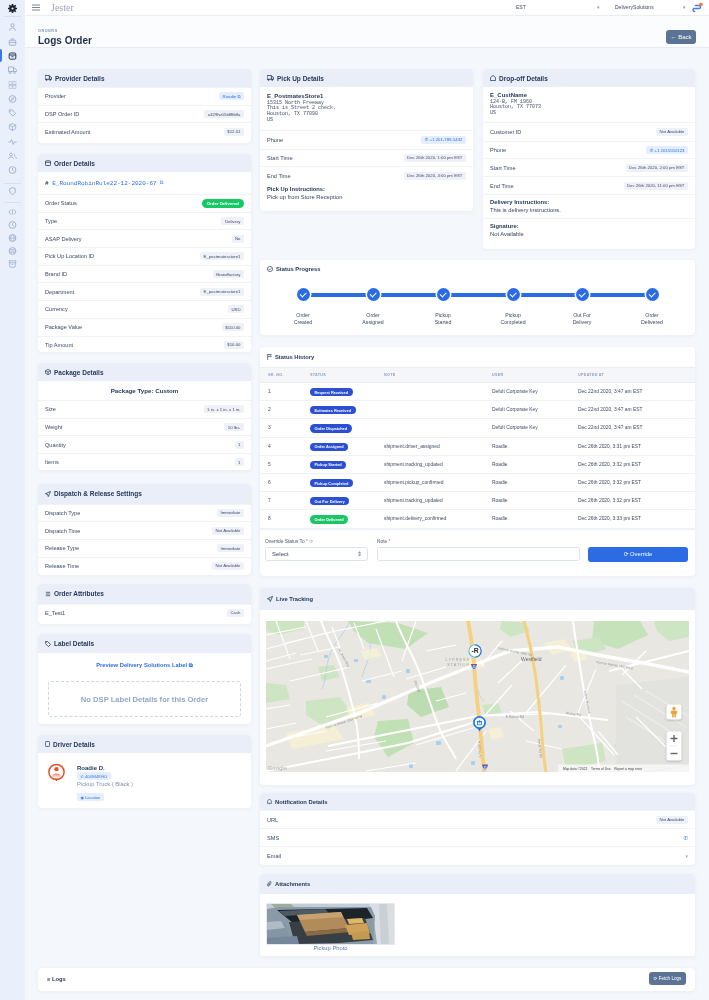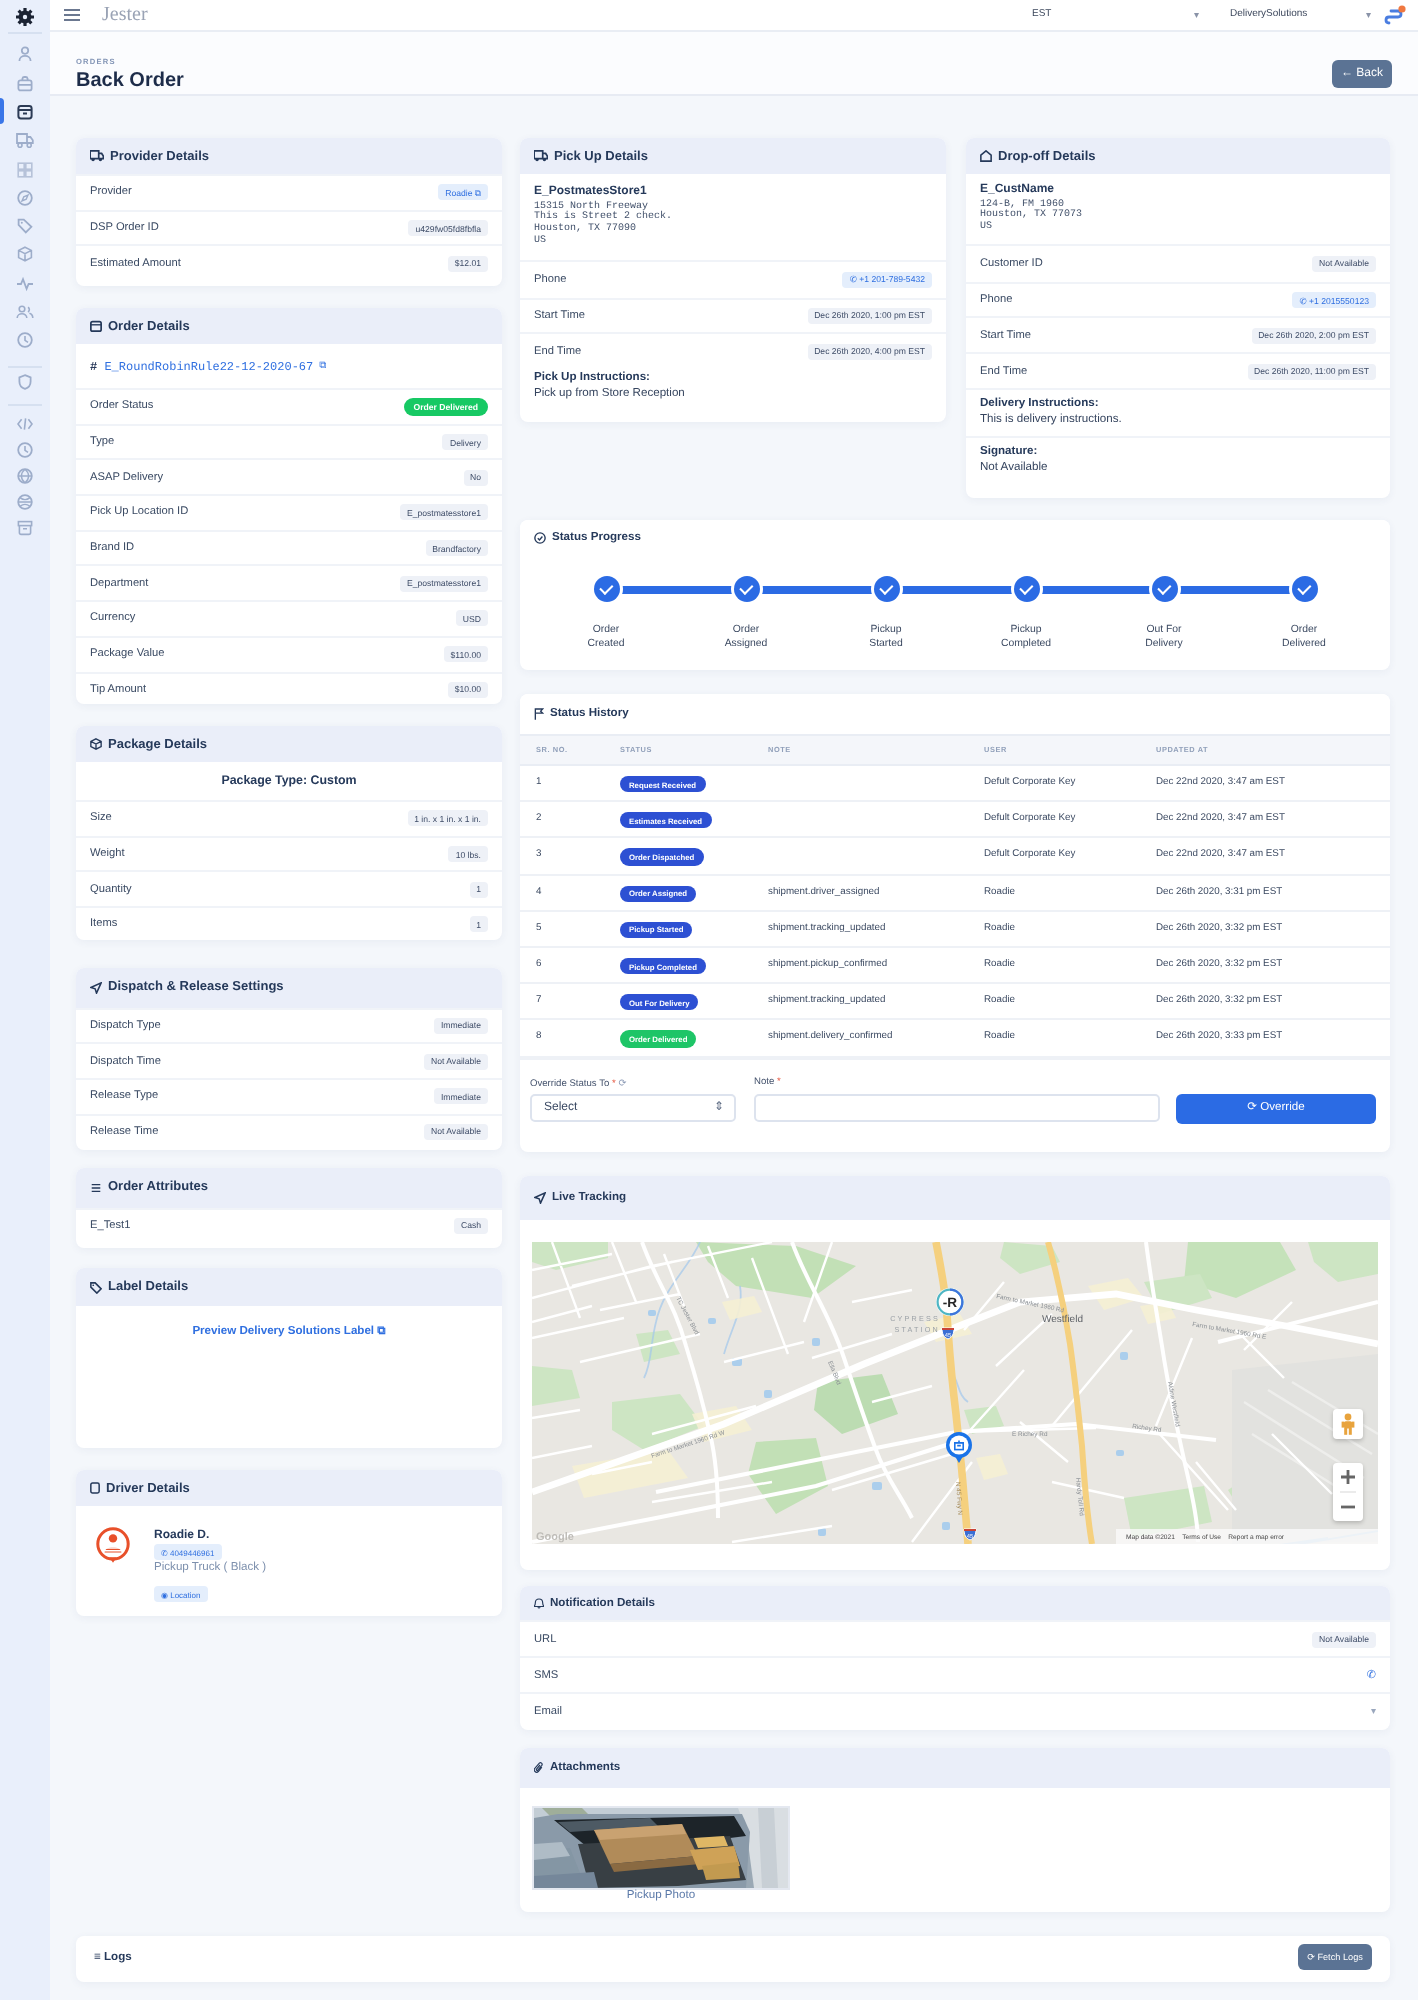--- a/index.html
+++ b/index.html
@@ -135,21 +135,21 @@
     <div class="chev tsel" style="left:572px">▾</div>
  <div class="tsel" style="left:590px">DeliverySolutions</div>
     <div class="chev tsel" style="left:658px">▾</div>
  <svg style="position:absolute;right:5px;top:2px" width="13" height="12" viewBox="0 0 13 12">
    <path d="M3.5 9.5 C1.5 9.5 1.5 6.5 3.5 6.5 L8 6.5 C10 6.5 10 3.5 8 3.5 L4.5 3.5" stroke="#4a7de0" stroke-width="1.4" fill="none" stroke-linecap="round"></path>
    <circle cx="10" cy="2.5" r="1.8" fill="#f07840"></circle>
  </svg>
 </div>
 <div id="phead">
  <div id="crumb">ORDERS</div>
- <div id="ptitle">Back Order</div>
+ <div id="ptitle">Logs Order</div>
  <div id="backbtn">← Back</div>
 </div>
 
 <div class="card" style="left:38px;top:69px;width:213px;height:74px">
  <div class="chead"><svg width="7" height="6" viewBox="0 0 8 7">
         <path d="M0 .5h5v4.5h-5z M5 2h1.7l1 1.5v1.5h-2.7" fill="none" stroke="#25395a" stroke-width="1"></path>
         <circle cx="1.7" cy="5.6" r="1" fill="#25395a"></circle>
         <circle cx="6" cy="5.6" r="1" fill="#25395a"></circle>
       </svg>Provider Details</div>
  <div class="row">
@@ -263,20 +263,21 @@
       <span class="rl">E_Test1</span>
       <span class="pill">Cash</span>
     </div>
 </div>
 <div class="card" style="left:38px;top:634px;width:213px;height:90px">
  <div class="chead" style="height:19px"><svg width="6" height="6" viewBox="0 0 7 7">
         <path d="M.5 3V.5H3L6.5 4 4 6.5z" fill="none" stroke="#25395a" stroke-width=".9"></path>
         <circle cx="1.9" cy="1.9" r=".5" fill="#25395a"></circle>
       </svg>Label Details</div>
  <div style="height:25px;display:flex;align-items:center;justify-content:center;font-size:5.8px;font-weight:bold" class="link">Preview Delivery Solutions Label ⧉</div>
+ <div style="position:absolute;left:10px;right:10px;top:47px;height:36px;border:1px dashed #ccd6e4;border-radius:3px;display:flex;align-items:center;justify-content:center;font-size:7.6px;font-weight:bold;color:#93a7c4">No DSP Label Details for this Order</div>
 </div>
 <div class="card" style="left:38px;top:735px;width:213px;height:73px">
  <div class="chead"><svg width="5" height="6" viewBox="0 0 6 7">
         <rect x=".5" y=".5" width="5" height="6" rx="1" fill="none" stroke="#25395a" stroke-width=".9"></rect>
       </svg>Driver Details</div>
  <div style="position:absolute;left:9px;top:28px;width:19px;height:20px">
    <svg width="19" height="20" viewBox="0 0 19 20">
         <circle cx="9.5" cy="9" r="7.6" fill="none" stroke="#e8502a" stroke-width="1.5"></circle>
         <path d="M7.6 15.6 L9.5 18.4 L11.4 15.6z" fill="#e8502a"></path>
         <circle cx="9.5" cy="6.2" r="2.1" fill="#e8502a"></circle>

